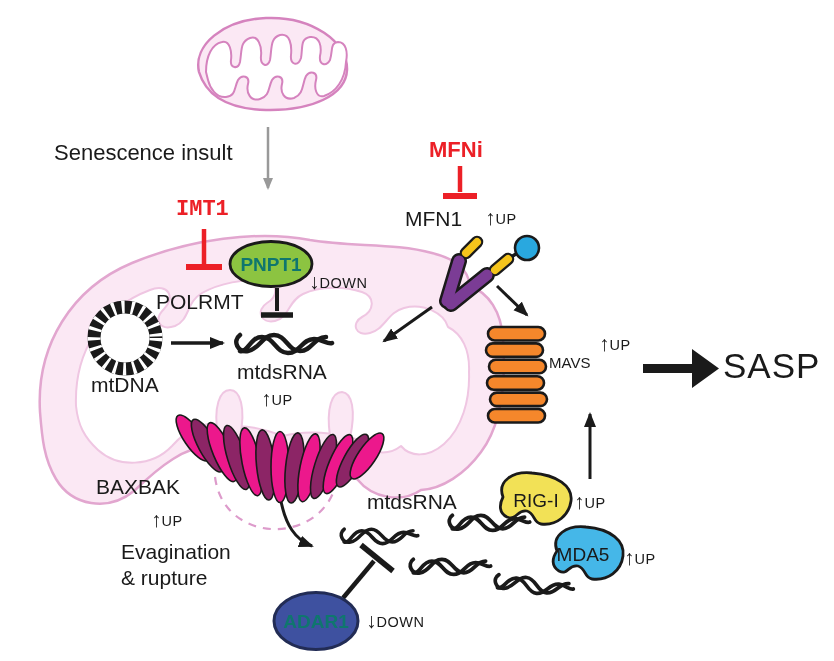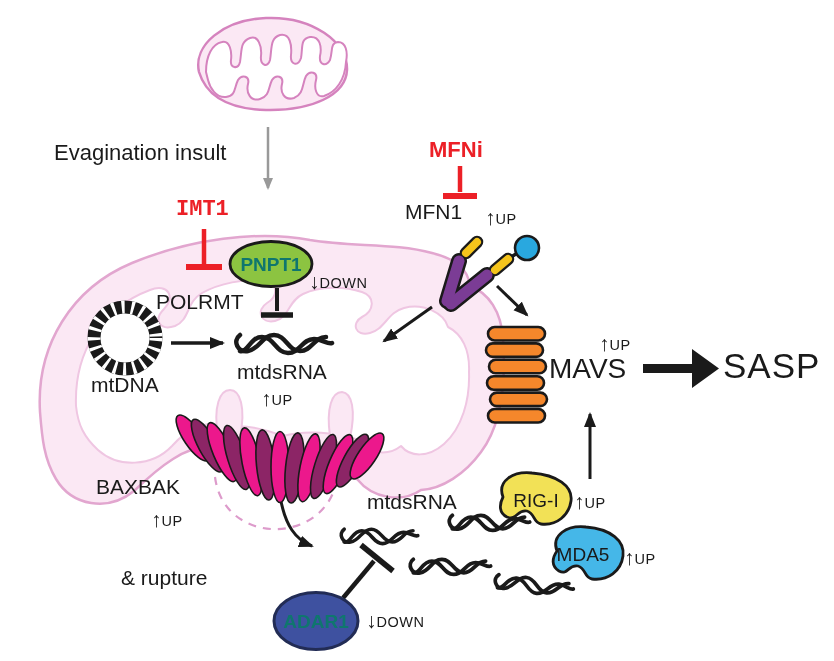--- a/index.html
+++ b/index.html
@@ -4,21 +4,21 @@
 <style>
   html,body{margin:0;padding:0;background:#ffffff;}
   .canvas{
     position:relative;width:834px;height:661px;background:#ffffff;overflow:hidden;
     font-family:"Liberation Sans","DejaVu Sans",sans-serif;color:#1a1a1a;
   }
   .canvas svg.diagram{position:absolute;left:0;top:0;}
   .lbl{position:absolute;white-space:nowrap;line-height:1;color:#1a1a1a;}
   .lbl.size22{font-size:22px;}
   .lbl.size21{font-size:21px;}
-  .lbl.size23{font-size:28px;}
+  .lbl.size23{font-size:15px;}
   .lbl.size35{font-size:35px;letter-spacing:1px;}
   .lbl.red{font-weight:bold;font-size:22px;}
   .lbl.inblob{transform:translate(-50%,-50%);font-size:19px;}
   .lbl.whitetext{color:#0f766e;font-weight:bold;}
   .reg{position:absolute;white-space:nowrap;line-height:1;display:flex;align-items:flex-start;}
   .reg .reg-a{font-size:21px;line-height:0.9;}
   .reg .reg-t{font-size:14.5px;letter-spacing:0.5px;padding-top:3px;}
 </style>
 </head>
 <body>
@@ -159,26 +159,26 @@
 
     <path fill="#F2E156" stroke="#1a1a1a" stroke-width="2.8" stroke-linejoin="round" d="M503,497 C497,481 513,471 532,473 C557,475 573,486 571,501 C569,515 557,526 541,524
          C533,523 535,513 527,511 C517,509 517,521 507,517 C499,513 499,505 503,497 Z"></path>
 
     <path fill="#45B7E8" stroke="#1a1a1a" stroke-width="2.8" stroke-linejoin="round" d="M557,551 C551,535 567,525 586,527 C611,529 625,541 623,556 C621,571 608,581 592,579
          C584,578 586,568 578,566 C568,564 568,576 559,571 C551,566 552,558 557,551 Z"></path>
 
     <ellipse cx="316" cy="621" rx="42" ry="28.5" fill="#3E51A0" stroke="#222C55" stroke-width="3"></ellipse>
   </svg>
 
-  <div class="lbl size22" style="left:54px;top:142px;">Evagination insult</div>
+  <div class="lbl size22" style="left:54px;top:142px;">Senescence insult</div>
 
   <div class="lbl red" style="left: 176px; top: 199px; color: rgb(236, 32, 39); font-family: Liberation Mono, monospace;">IMT1</div>
   <div class="lbl red" style="left: 429px; top: 139px; color: rgb(236, 32, 39); text-align: right;">MFNi</div>
 
-  <div class="lbl size21" style="left:405px;top:201px;">MFN1</div>
+  <div class="lbl size21" style="left:405px;top:208px;">MFN1</div>
   <div class="reg" style="left:485px;top:209px;">
     <span class="reg-a">↑</span>
       <span class="reg-t">UP</span>
   </div>
 
   <div class="lbl size21" style="left:156px;top:291px;">POLRMT</div>
 
   <div class="lbl inblob whitetext" style="left:271px;top:264px;font-size:19px;">PNPT1</div>
   <div class="reg" style="left:309px;top:273px;">
     <span class="reg-a">↓</span>
@@ -191,20 +191,21 @@
   <div class="reg" style="left:261px;top:390px;">
     <span class="reg-a">↑</span>
       <span class="reg-t">UP</span>
   </div>
 
   <div class="lbl size21" style="left:96px;top:476px;">BAXBAK</div>
   <div class="reg" style="left:151px;top:511px;">
     <span class="reg-a">↑</span>
       <span class="reg-t">UP</span>
   </div>
+  <div class="lbl size21" style="left:121px;top:541px;">Evagination</div>
   <div class="lbl size21" style="left:121px;top:567px;">&amp; rupture</div>
 
   <div class="lbl size23" style="left:549px;top:355px;">MAVS</div>
   <div class="reg" style="left:599px;top:335px;">
     <span class="reg-a">↑</span>
       <span class="reg-t">UP</span>
   </div>
 
   <div class="lbl size35" style="left:723px;top:348px;">SASP</div>
 

